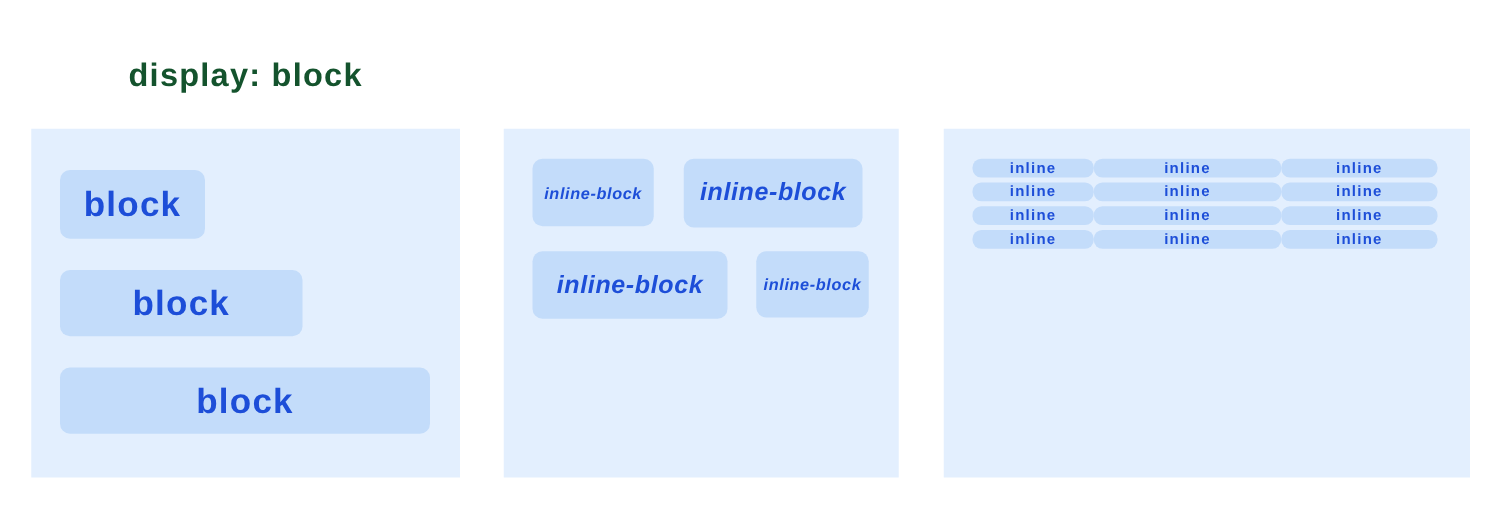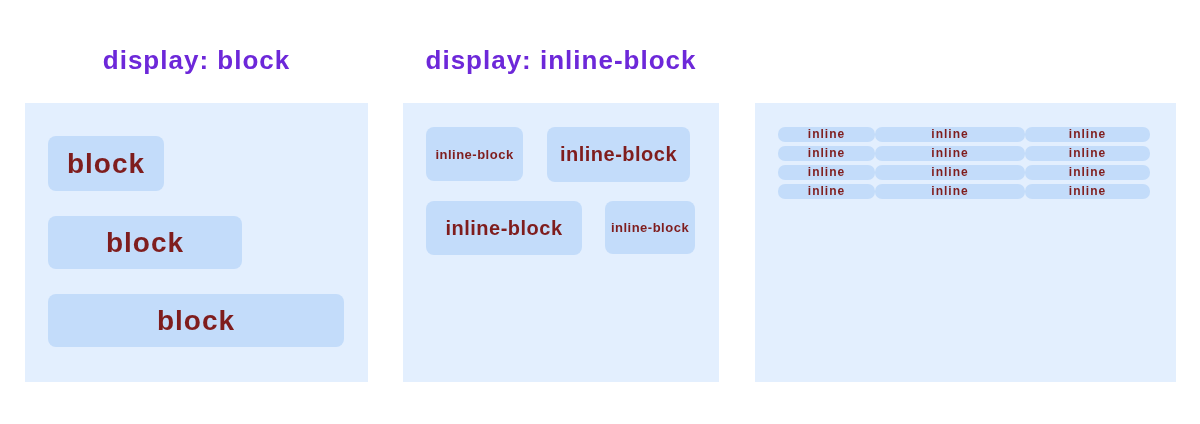--- a/index.html
+++ b/index.html
@@ -16,42 +16,42 @@
     width: 1200px;
     height: 424px;
   }
   .panel-title {
     position: absolute;
     top: 45px;
     margin: 0;
     font-size: 26px;
     font-weight: bold;
     letter-spacing: 1px;
-    color: #6d28d9;
+    color: #14532d;
     text-align: center;
     white-space: nowrap;
   }
   #title-block   { left: 25px;  width: 343px; }
   #title-iblock  { left: 403px; width: 316px; }
   #title-inline  { left: 755px; width: 421px; }
 
   .container {
     position: absolute;
     top: 103px;
     height: 279px;
     background: #e3effe;
     box-sizing: border-box;
   }
   #container-block  { left: 25px;  width: 343px; padding: 33px 24px 0 23px; text-align: center; }
-  #container-iblock { left: 403px; width: 316px; padding: 24px 0 0 23px; }
+  #container-iblock { left: 403px; width: 316px; padding: 24px 0 0 23px; font-style: italic; }
   #container-inline { left: 755px; width: 421px; padding: 24px 0 0 23px; }
 
   .box {
     background: #c3dcfa;
-    color: #7f1d1d;
+    color: #1d4ed8;
     font-weight: bold;
     display: flex;
     align-items: center;
     justify-content: center;
     box-sizing: border-box;
   }
 
   
   .block-box {
     border-radius: 8px;
@@ -92,21 +92,20 @@
 
 <div class="stage">
 
   <h2 class="panel-title" id="title-block">display: block</h2>
   <div class="container" id="container-block">
     <div class="box block-box block-1">block</div>
     <div class="box block-box block-2">block</div>
     <div class="box block-box block-3">block</div>
   </div>
 
-  <h2 class="panel-title" id="title-iblock">display: inline-block</h2>
   <div class="container" id="container-iblock">
     <div class="ib-row ib-row-1">
       <div class="box ib-box ib-small ib-a">inline-block</div>
       <div class="box ib-box ib-large ib-b">inline-block</div>
     </div>
     <div class="ib-row">
       <div class="box ib-box ib-large ib-c">inline-block</div>
       <div class="box ib-box ib-small ib-d">inline-block</div>
     </div>
   </div>

